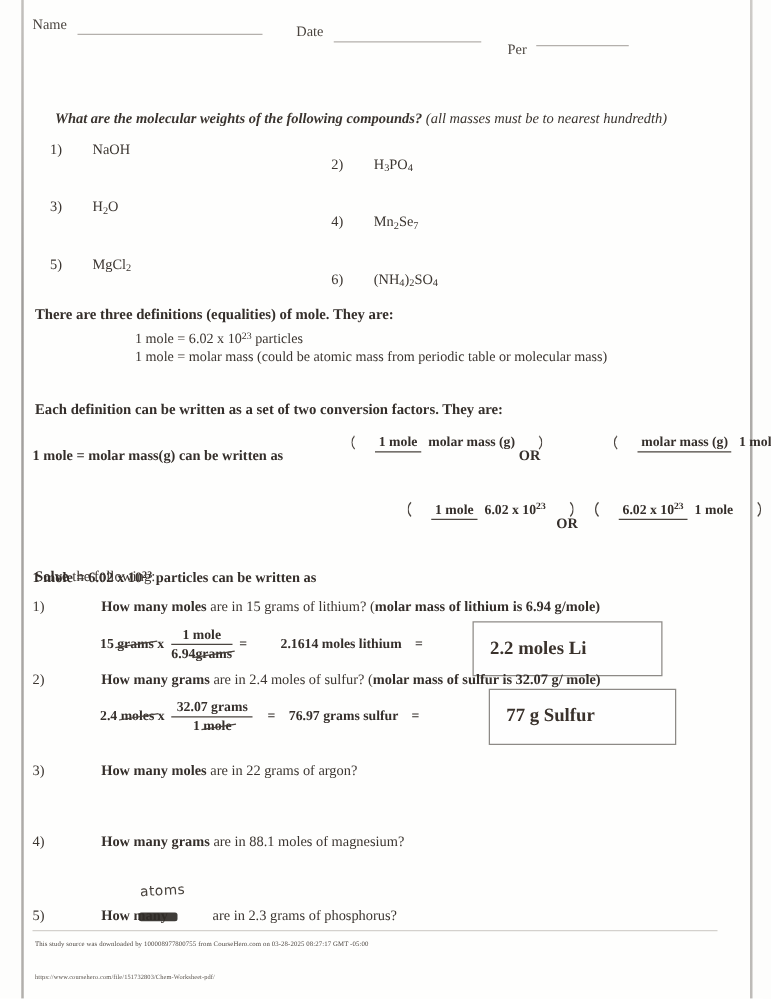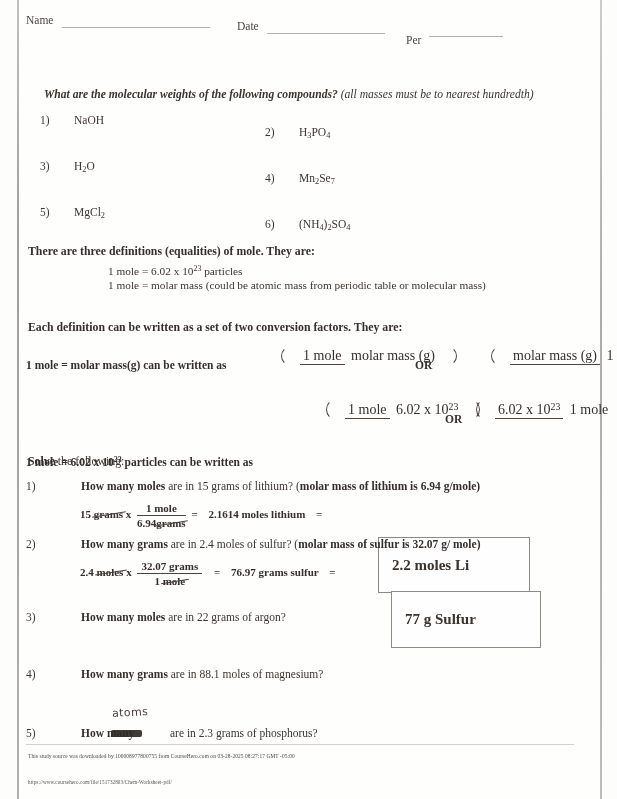--- a/index.html
+++ b/index.html
@@ -130,22 +130,22 @@
     align-self: stretch;
     border: 1.6px solid #4a443f;
     border-top-color: transparent;
     border-bottom-color: transparent;
   }
   .bracket.l { border-right: none; border-radius: 26px 0 0 26px; }
   .bracket.r { border-left: none; border-radius: 0 26px 26px 0; }
   .frac {
     display: inline-block;
     padding: 2px 7px;
-    font-size: 14px;
-    font-weight: normal;
+    font-size: 11px;
+    font-weight: bold;
     color: #352f2b;
     white-space: nowrap;
   }
   .frac .top { border-bottom: 1.4px solid #4a443f; padding: 0 3px 1px; }
   .frac .bot { padding: 1px 3px 0; }
   .orlab {
     font-size: 11.5px; font-weight: bold; color: #352f2b;
     padding: 0 11px;
   }
 
@@ -193,26 +193,25 @@
     display: block;
   }
   .wfrac .bot { display: block; padding-top: 1px; }
 
   .answerbox {
     position: absolute;
     border: 1.4px solid #8d8a86;
     background: #fefefe;
     display: flex;
     align-items: center;
-    padding: 12px 13px;
+    padding: 6px 13px;
     font-size: 15px;
     font-weight: bold;
     color: #3a322c;
     font-family: "Liberation Serif", serif;
-    margin-top: 40px;
   }
 
   
   .handwriting {
     position: absolute;
     font-family: "DejaVu Sans", sans-serif;
     font-size: 11px;
     color: #47413b;
     transform: rotate(-3deg);
     letter-spacing: .4px;
@@ -347,21 +346,21 @@
   </div>
   <div class="work" style="left:80px; top:502px;">
     <span>15</span>
     <span class="strike">grams</span>
     <span>x</span>
     <span class="wfrac">
       <span class="top">1 mole</span>
       <span class="bot"><span>6.94</span><span class="strike">grams</span></span>
     </span>
     <span>=</span>
-    <span style="padding-left:8px;">2.1614 moles lithium</span>
+    <span style="padding-left:8px;margin-left:16px;">2.1614 moles lithium</span>
     <span style="padding-left:8px;">=</span>
   </div>
   <div class="answerbox" style="left:378px; top:497px; width:124px; height:30px;">2.2 moles Li</div>
 
   <div class="prob" style="top:538px;">
     <span class="pnum">2)</span>
     <span class="ptext"><b>How many grams</b> are in 2.4 moles of sulfur? (<b>molar mass of sulfur is 32.07 g/ mole)</b></span>
   </div>
   <div class="work" style="left:80px; top:560px;">
     <span>2.4</span>

